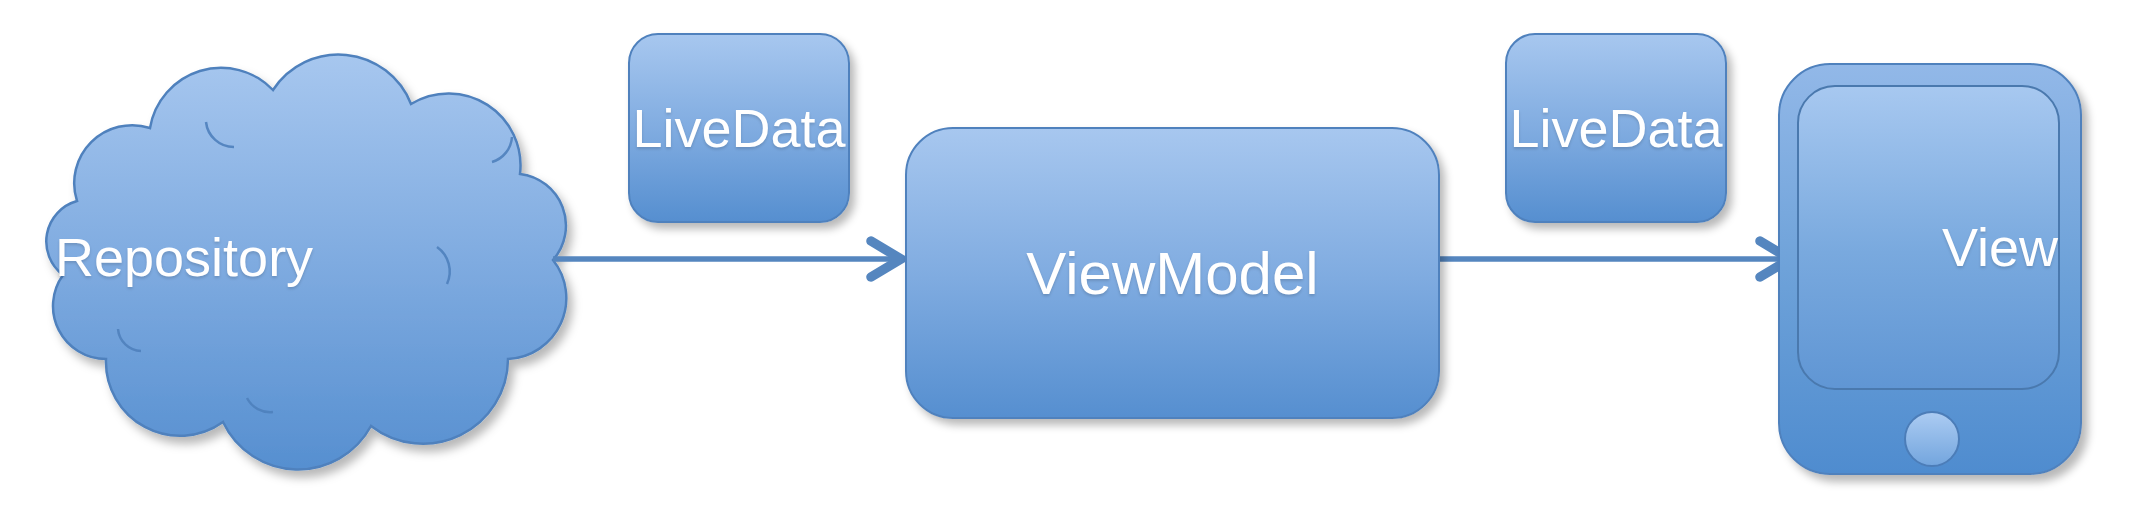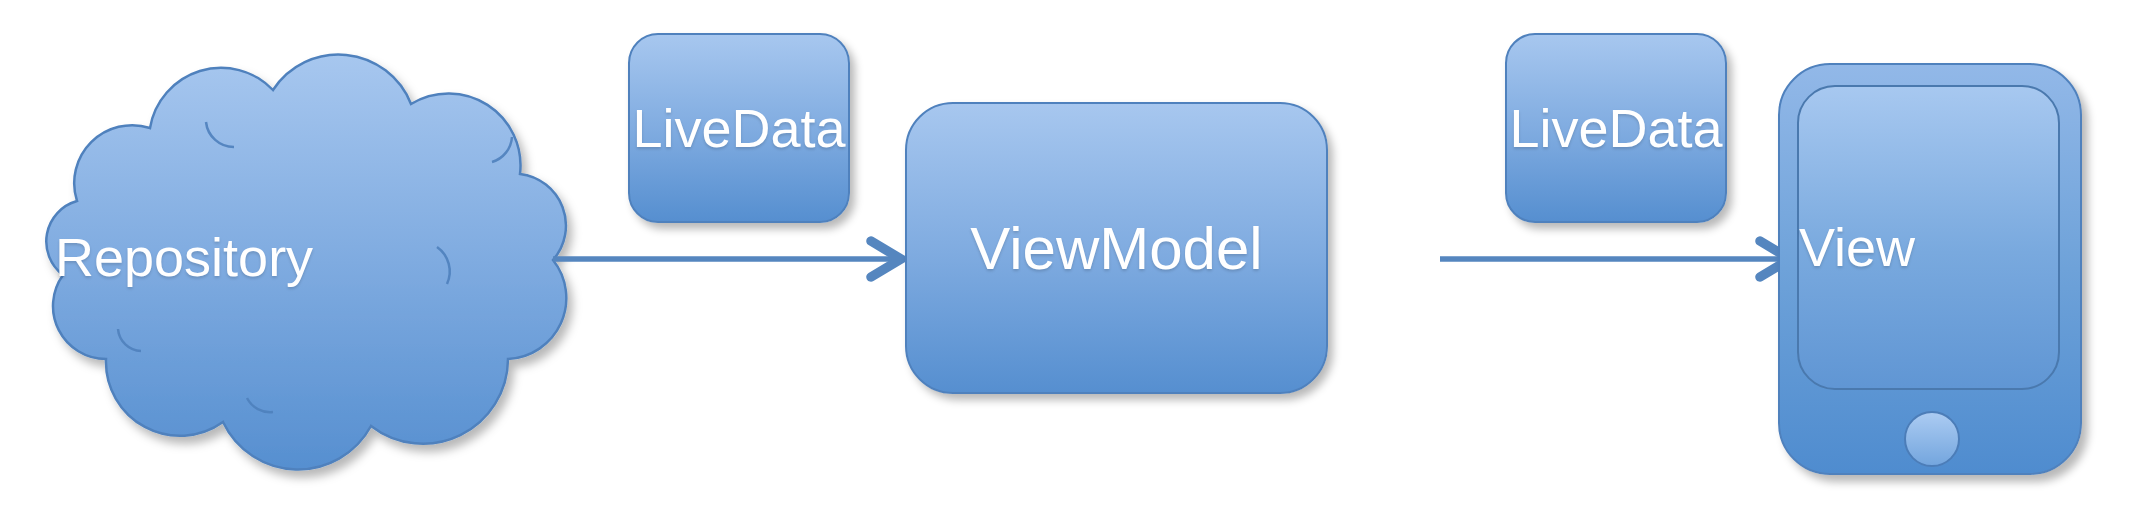--- a/index.html
+++ b/index.html
@@ -50,22 +50,22 @@
     align-items: center;
     justify-content: center;
     z-index: 2;
   }
   #live-data-left  { left: 628px; }
   #live-data-right { left: 1505px; }
   .live-box .node-label { font-size: 54px; line-height: 64px; text-align: center; }
   
   #viewmodel-box {
     position: absolute;
-    left: 905px; top: 102px;
-    width: 423px; height: 292px;
+    left: 905px; top: 127px;
+    width: 535px; height: 292px;
     border-radius: 48px;
     display: flex;
     align-items: center;
     justify-content: center;
     z-index: 2;
   }
   #viewmodel-box .node-label { font-size: 60px; }
   
   #phone {
     position: absolute;
@@ -79,21 +79,21 @@
   }
   #phone-screen {
     position: absolute;
     left: 17px; top: 20px;
     width: 263px; height: 305px;
     border-radius: 38px;
     background: linear-gradient(180deg, #a7c8f0 0%, #79a9de 55%, #6096d4 100%);
     border: 2.5px solid #4a79ae;
     display: flex;
     align-items: center;
-    justify-content: flex-start;
+    justify-content: flex-end;
   }
   #phone-screen .node-label { font-size: 54px; transform: translateY(9px); }
   #phone-home-button {
     position: absolute;
     left: 124px; top: 346px;
     width: 56px; height: 56px;
     border-radius: 50%;
     background: linear-gradient(180deg, #abcbf2 0%, #74a6de 100%);
     border: 2px solid #4c7db8;
   }

